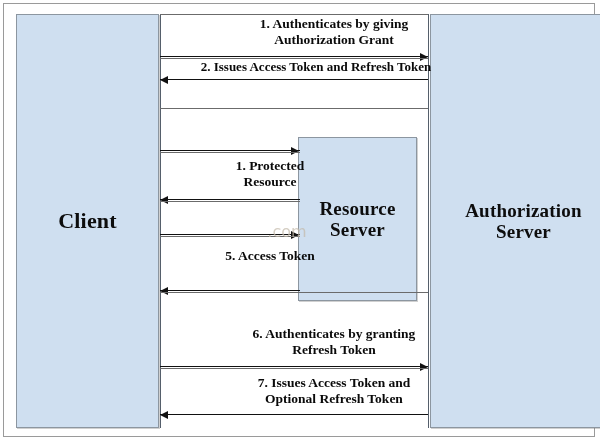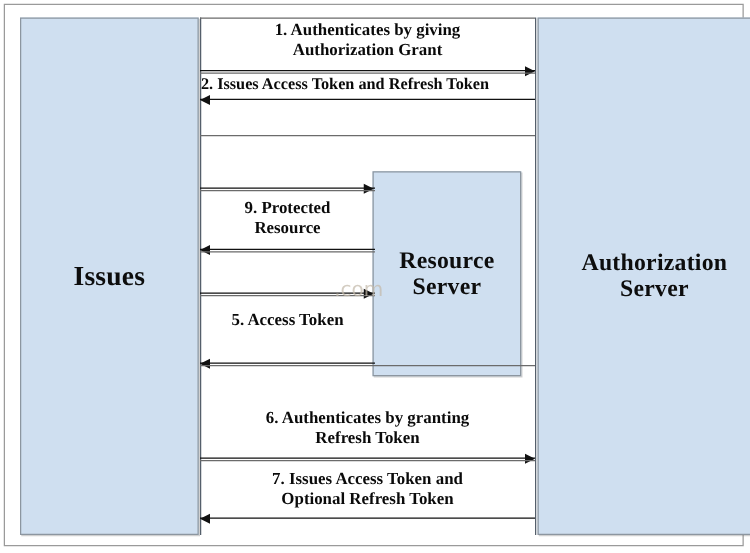--- a/index.html
+++ b/index.html
@@ -67,20 +67,21 @@
     left: 0;
   }
   .msg-text {
     position: absolute;
     text-align: center;
     font-weight: bold;
     font-size: 13.5px;
     line-height: 1.18;
     color: #0a0a0a;
     white-space: pre-line;
+    padding-left: 40px;
   }
   
   .arrow-line {
     position: absolute;
     height: 1px;
     background: #111111;
   }
   .arrow-head {
     position: absolute;
     width: 0;
@@ -123,21 +124,21 @@
   }
 </style>
 </head>
 <body>
 
 <div id="canvas">
 
   <div id="outer-frame"></div>
 
   <div class="actor-box" id="actor-client">
-    <div class="actor-label">Issues</div>
+    <div class="actor-label">Client</div>
   </div>
 
   <div class="actor-box" id="actor-resource">
     <div class="actor-label" style="white-space:pre-line;">Resource
 Server</div>
   </div>
 
   <div class="actor-box" id="actor-authorization">
     <div class="actor-label" style="white-space:pre-line;">Authorization
 Server</div>
@@ -155,21 +156,21 @@
   <div class="msg-sep" style="left:160px; top:58px; width:268px;"></div>
   <div class="msg-text" style="left:158px; top:59px; width:236px; font-size:13px;">2. Issues Access Token and Refresh Token</div>
   <div class="arrow-line" style="left:160px; top:79px; width:268px;"></div>
   <div class="arrow-head left" style="left:160px; top:76px;"></div>
 
   <div class="msg-sep" style="left:160px; top:108px; width:268px;"></div>
   <div class="arrow-line" style="left:160px; top:150px; width:140px;"></div>
   <div class="arrow-head right" style="left:291px; top:147px;"></div>
 
   <div class="msg-sep" style="left:160px; top:152px; width:140px;"></div>
-  <div class="msg-text" style="left:160px; top:158px; width:140px;">9. Protected
+  <div class="msg-text" style="left:160px; top:158px; width:140px;">1. Protected
 Resource</div>
   <div class="arrow-line" style="left:160px; top:199px; width:140px;"></div>
   <div class="arrow-head left" style="left:160px; top:196px;"></div>
 
   <div class="msg-sep" style="left:160px; top:201px; width:140px;"></div>
   <div class="msg-text" style="left:160px; top:212px; width:140px;margin-top:36px;">5. Access Token</div>
   <div class="arrow-line" style="left:160px; top:234px; width:140px;"></div>
   <div class="arrow-head right" style="left:291px; top:231px;"></div>
 
   <div class="msg-sep" style="left:160px; top:236px; width:140px;"></div>

